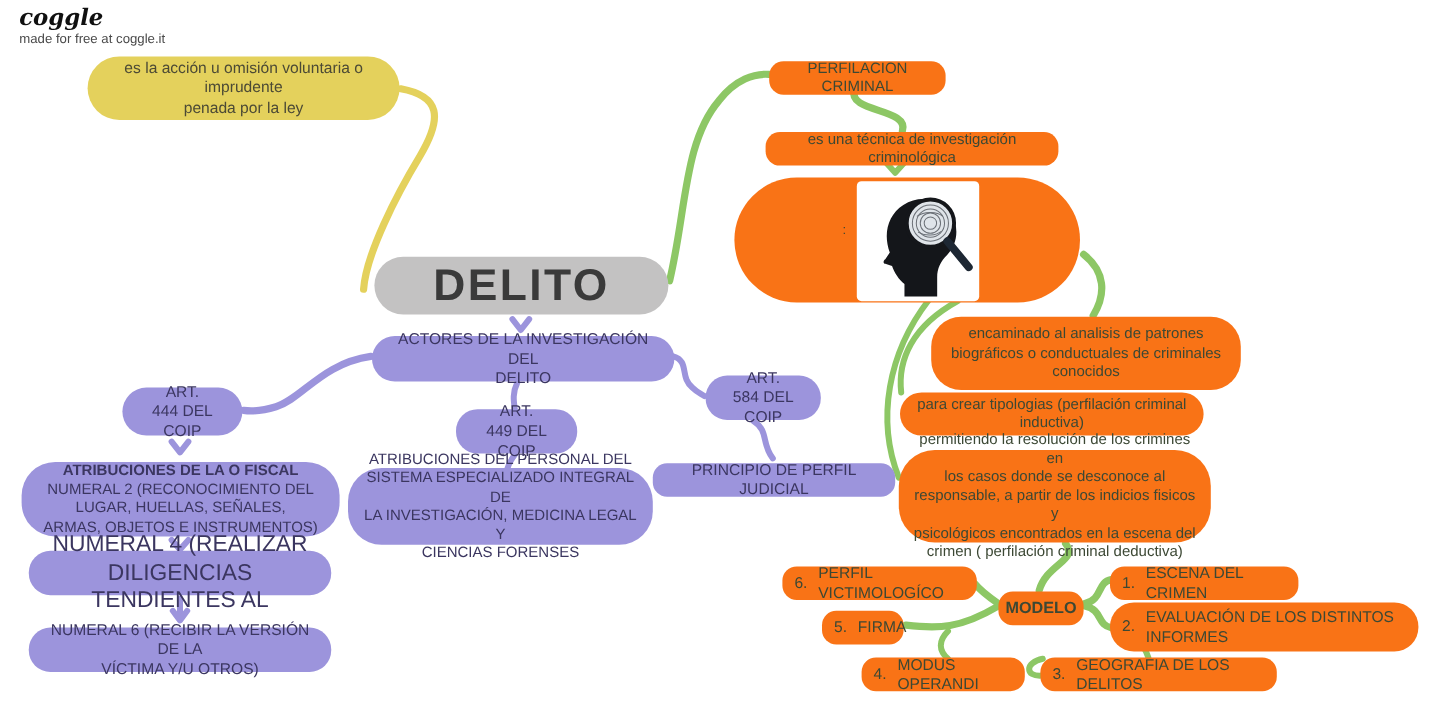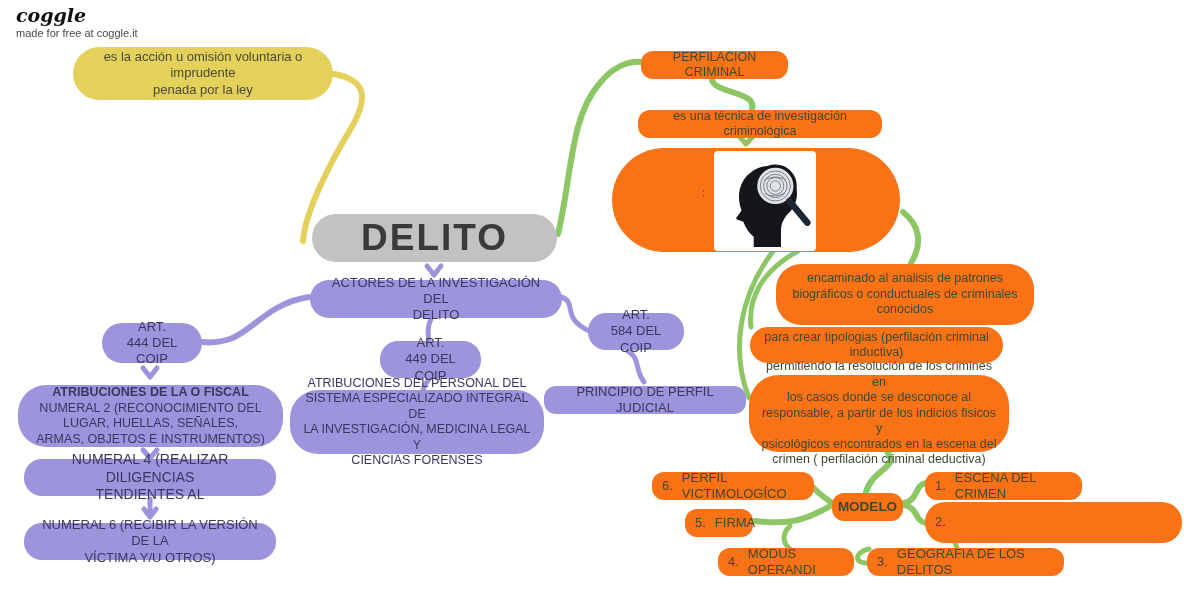--- a/index.html
+++ b/index.html
@@ -139,21 +139,21 @@
 ARMAS, OBJETOS E INSTRUMENTOS)</span>
 </div>
 
 <div class="bubble purple" style="left:290px;top:390px;width:254px;height:64px;border-radius:28px;">
   <span>ATRIBUCIONES DEL PERSONAL DEL
 SISTEMA ESPECIALIZADO INTEGRAL DE
 LA INVESTIGACIÓN, MEDICINA LEGAL Y
 CIENCIAS FORENSES</span>
 </div>
 
-<div class="bubble purple" style="left:24px;top:459px;width:252px;height:37px;border-radius:18px;font-size:14px;">
+<div class="bubble purple" style="left:24px;top:459px;width:252px;height:37px;border-radius:18px;font-size:19px;">
   <span>NUMERAL 4 (REALIZAR DILIGENCIAS
 TENDIENTES AL</span>
 </div>
 
 <div class="bubble purple" style="left:24px;top:523px;width:252px;height:37px;border-radius:18px;font-size:13px;">
   <span>NUMERAL 6 (RECIBIR LA VERSIÓN DE LA
 VÍCTIMA Y/U OTROS)</span>
 </div>
 
 <div class="bubble green" style="left:776px;top:264px;width:258px;height:61px;border-radius:25px;">
@@ -189,20 +189,22 @@
   <span>FIRMA</span>
 </div>
 
 <div class="bubble green item" style="left:925px;top:472px;width:157px;height:25px;border-radius:12px;font-size:13px;">
   <span class="num">1.</span>
   <span>ESCENA DEL CRIMEN</span>
 </div>
 
 <div class="bubble green item" style="left:925px;top:502px;width:257px;height:41px;border-radius:20px;font-size:13px;align-items:center;">
   <span class="num">2.</span>
+  <span>EVALUACIÓN DE LOS DISTINTOS
+INFORMES</span>
 </div>
 
 <div class="bubble green item" style="left:718px;top:548px;width:136px;height:24px;border-radius:12px;font-size:13px;">
   <span class="num">4.</span>
   <span>MODUS OPERANDI</span>
 </div>
 
 <div class="bubble green item" style="left:867px;top:548px;width:197px;height:24px;border-radius:12px;font-size:13px;">
   <span class="num">3.</span>
   <span>GEOGRAFIA DE LOS DELITOS</span>

